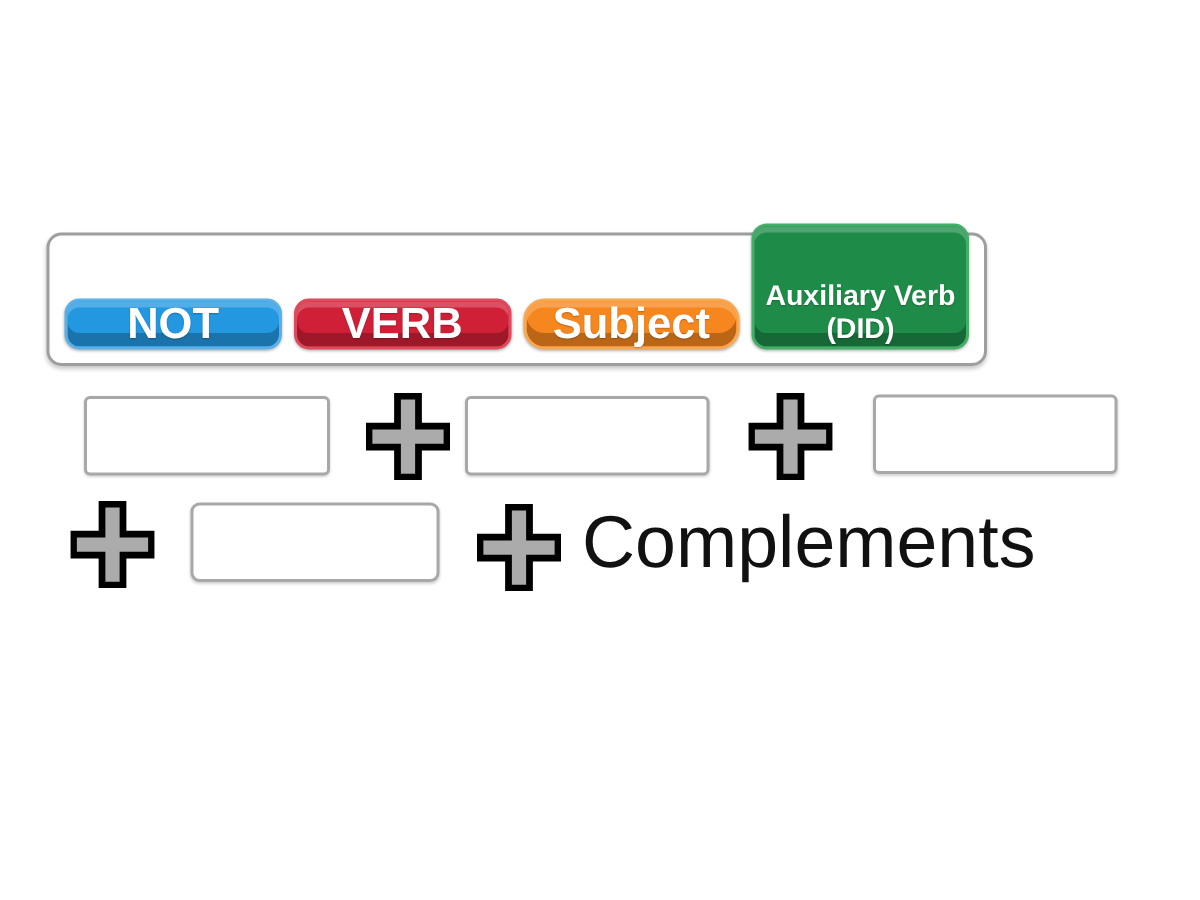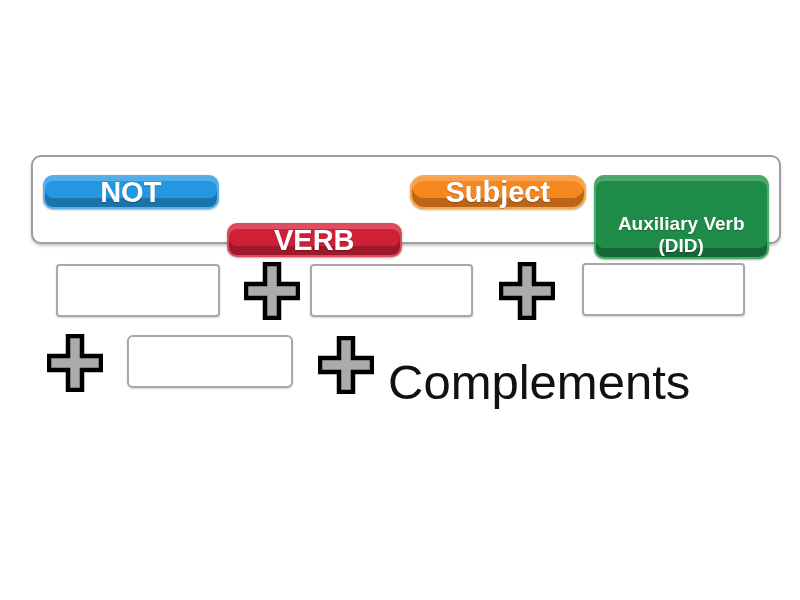--- a/index.html
+++ b/index.html
@@ -9,27 +9,27 @@
     background: #ffffff;
     position: relative;
     overflow: hidden;
   }
   #stage { position: absolute; left: 0; top: 0; width: 800px; height: 600px; }
 
   
   .tray {
     position: absolute;
     left: 31px; top: 155px;
-    width: 750px; height: 89px;
+    width: 627px; height: 89px;
     background: #ffffff;
     border: 2px solid #9e9e9e;
     border-radius: 10px;
     box-shadow: 0 2px 3px rgba(0,0,0,0.22);
     display: flex;
-    align-items: flex-start;
+    align-items: flex-end;
     gap: 8px;
     padding: 18px 10px 9px 10px;
   }
   .tile {
     flex: 1 1 0;
     border-radius: 10px;
     border: 2px solid;
     display: flex;
     align-items: center;
     justify-content: center;
@@ -67,21 +67,20 @@
 
   
   .fixed-term {
     position: absolute;
     left: 388px; top: 334px;
     font-size: 49px;
     font-weight: 400;
     color: #111111;
     letter-spacing: 0px;
     white-space: nowrap;
-    margin-top: 20px;
   }
 </style>
 </head>
 <body>
 
 <div id="stage">
 
   <div class="tray">
     <div class="tile" style="background-color: rgb(35, 151, 224); border-color: rgb(90, 177, 234);">
       <span class="tile-label">NOT</span>

